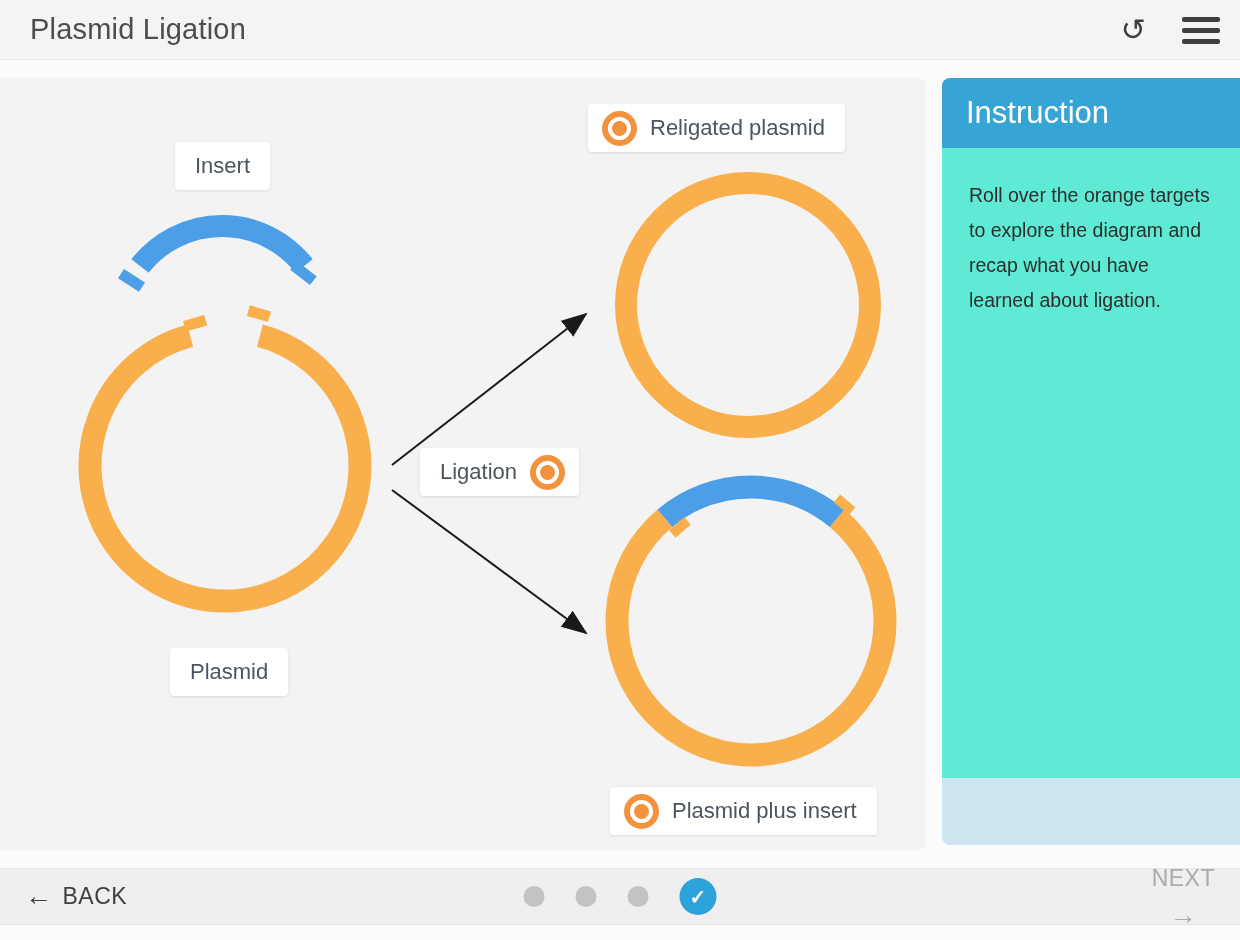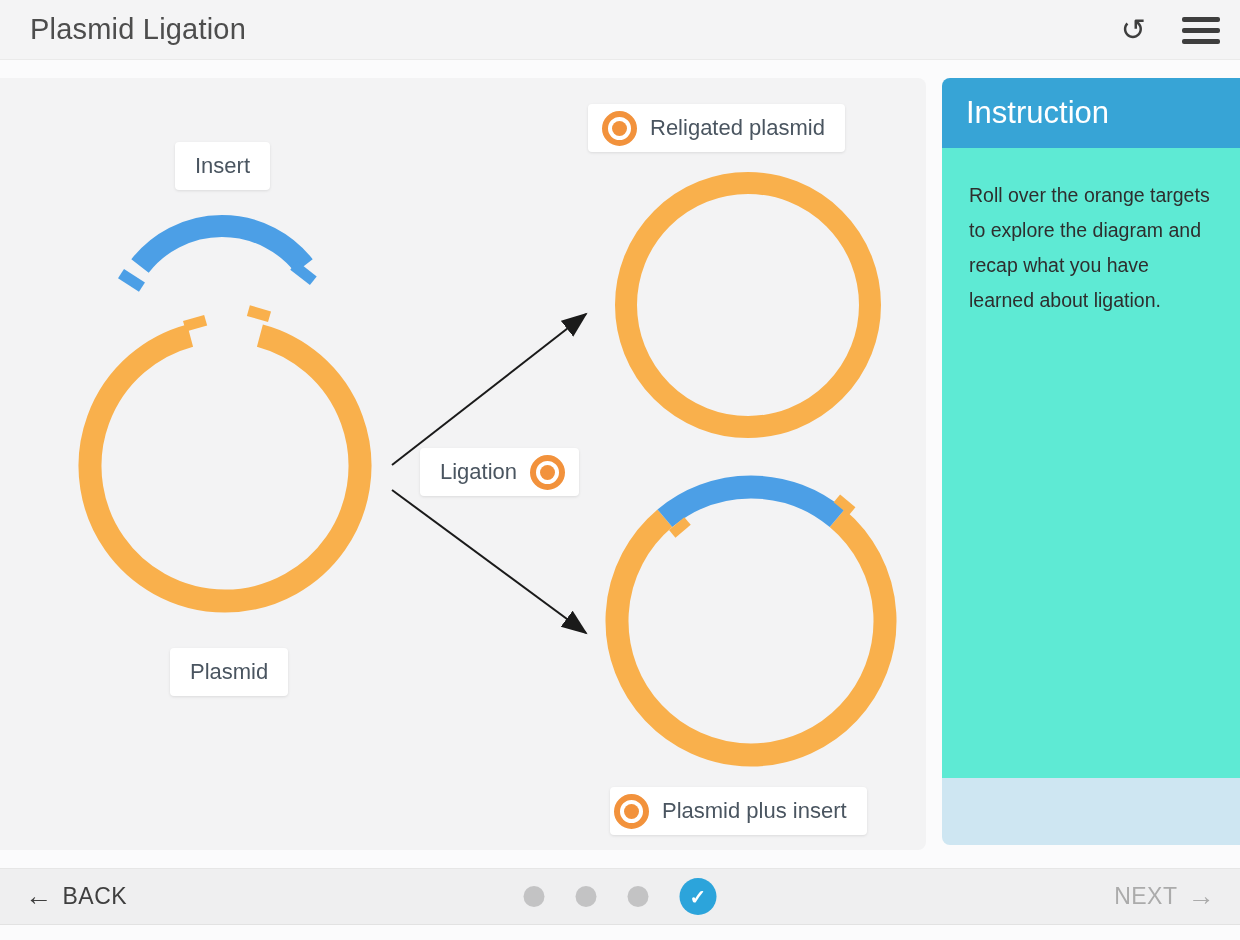--- a/index.html
+++ b/index.html
@@ -40,21 +40,21 @@
   
   .navbar { position:absolute; left:0; top:868px; width:1240px; height:57px;
             background:#efeff0; border-top:1px solid #e6e6e6; border-bottom:1px solid #e2e2e2;
             display:flex; align-items:center; }
   .backbtn { position:absolute; left:25px; display:flex; align-items:center; gap:10px;
              font-size:23px; color:#3f3f3f; letter-spacing:.5px; cursor:pointer; background:none; border:none;
              font-family:"Liberation Sans", sans-serif; }
   .backbtn .arrow { font-size:27px; line-height:1; }
   .nextbtn { position:absolute; right:25px; display:flex; align-items:center; gap:10px;
              font-size:23px; color:#ababab; letter-spacing:.5px; cursor:default; background:none; border:none;
-             font-family:"Liberation Sans", sans-serif; }
+             font-family:"Liberation Sans", sans-serif;flex-direction:column; }
   .nextbtn .arrow { font-size:27px; line-height:1; }
   .dots { position:absolute; left:50%; transform:translateX(-50%); display:flex; align-items:center; gap:31px; }
   .dot { width:21px; height:21px; border-radius:50%; background:#c3c3c4; cursor:pointer; }
   .check { width:37px; height:37px; border-radius:50%; background:#2CA4DB; color:#fff;
            display:flex; align-items:center; justify-content:center; font-size:20px; font-weight:bold; cursor:pointer; }
 </style>
 </head>
 <body>
 
 <div id="app">
@@ -122,21 +122,21 @@
         </span>
     </div>
 
     <div class="lbl" style="left:588px; top:26px; padding-left:14px;">
       <span class="target">
           <span class="tdot"></span>
         </span>
       <span>Religated plasmid</span>
     </div>
 
-    <div class="lbl" style="left:610px; top:709px; padding-left:4px;">
+    <div class="lbl" style="left:610px; top:709px; padding-left:14px;">
       <span class="target">
           <span class="tdot"></span>
         </span>
       <span>Plasmid plus insert</span>
     </div>
   </main>
 
   <aside class="aside">
     <div class="ip-head">Instruction</div>
     <div class="ip-body">Roll over the orange targets to explore the diagram and recap what you have learned about ligation.</div>

